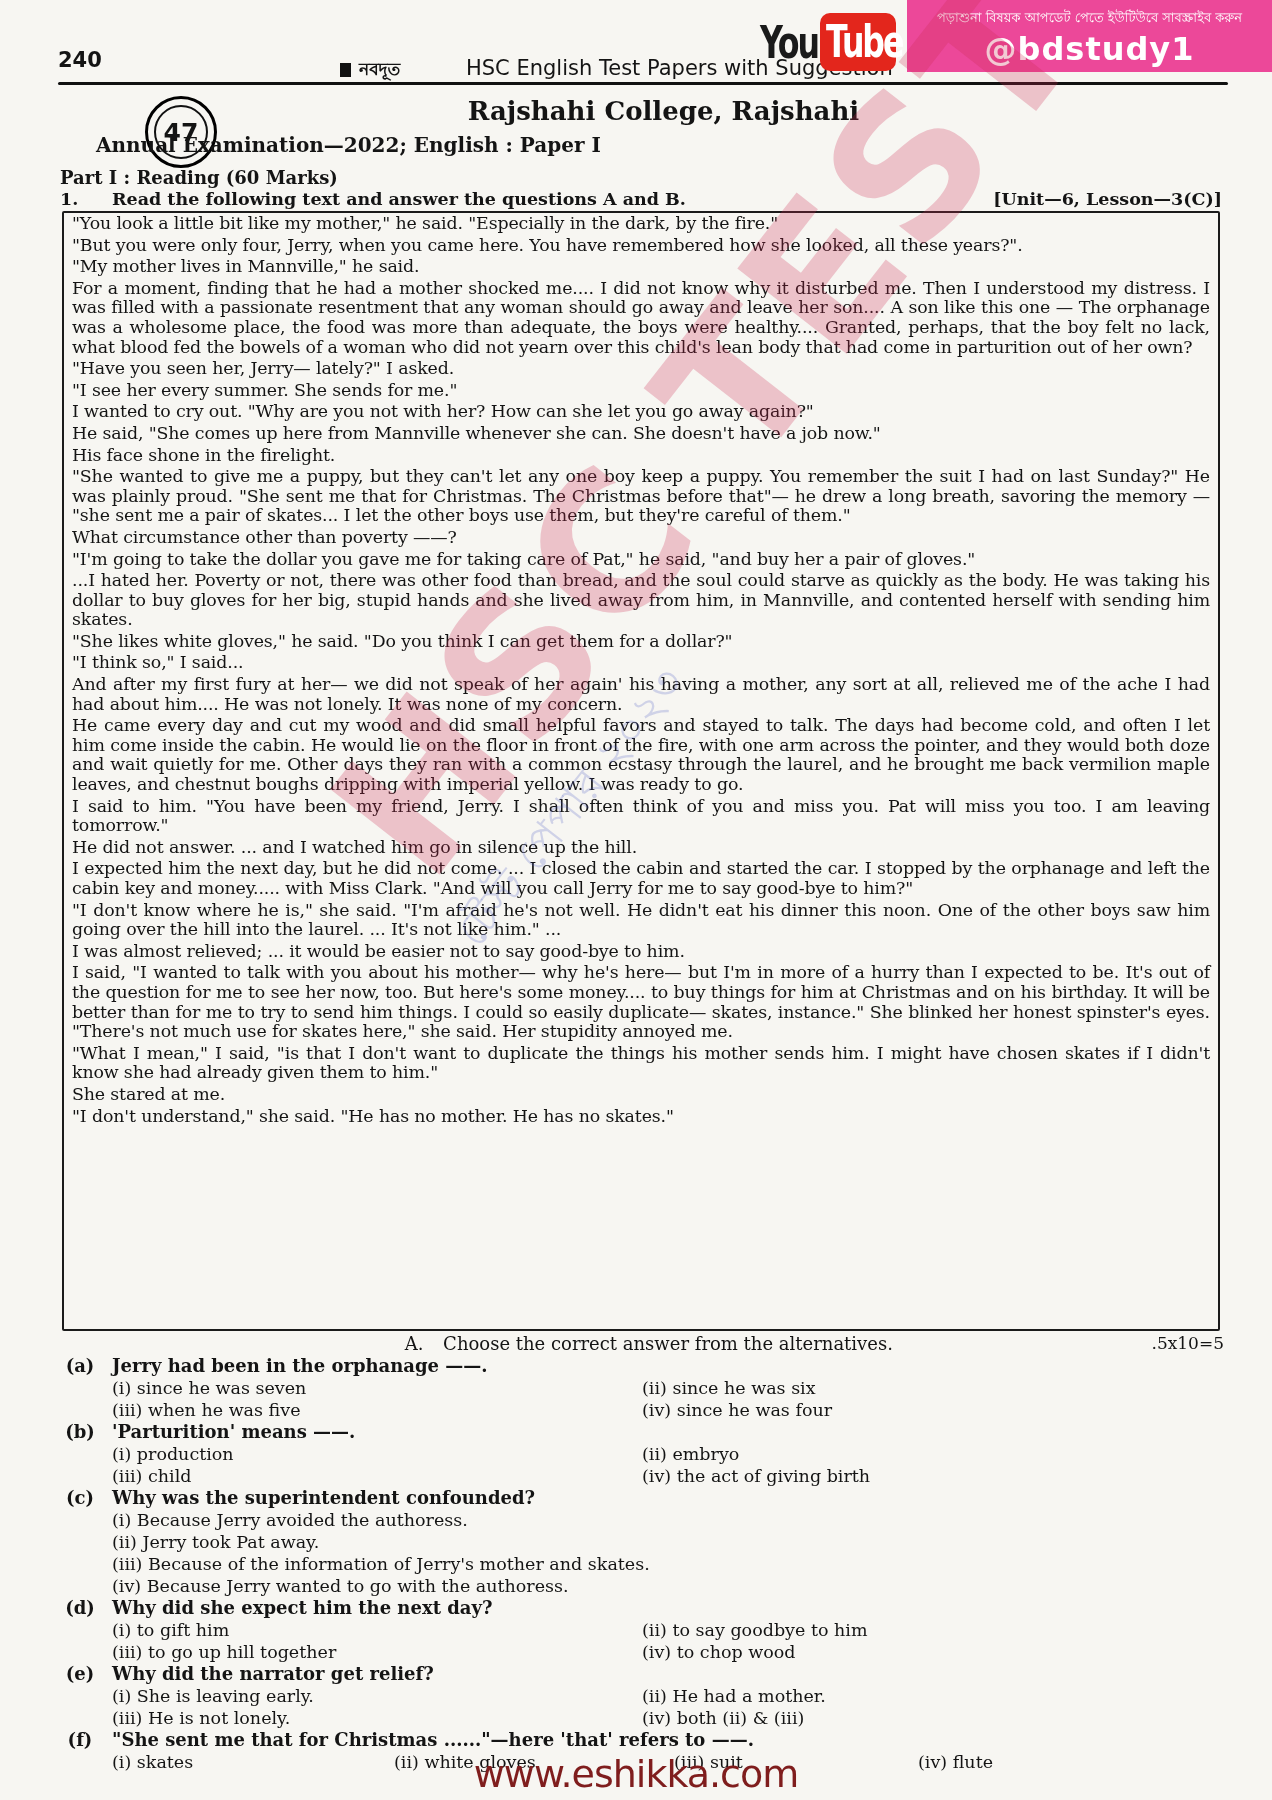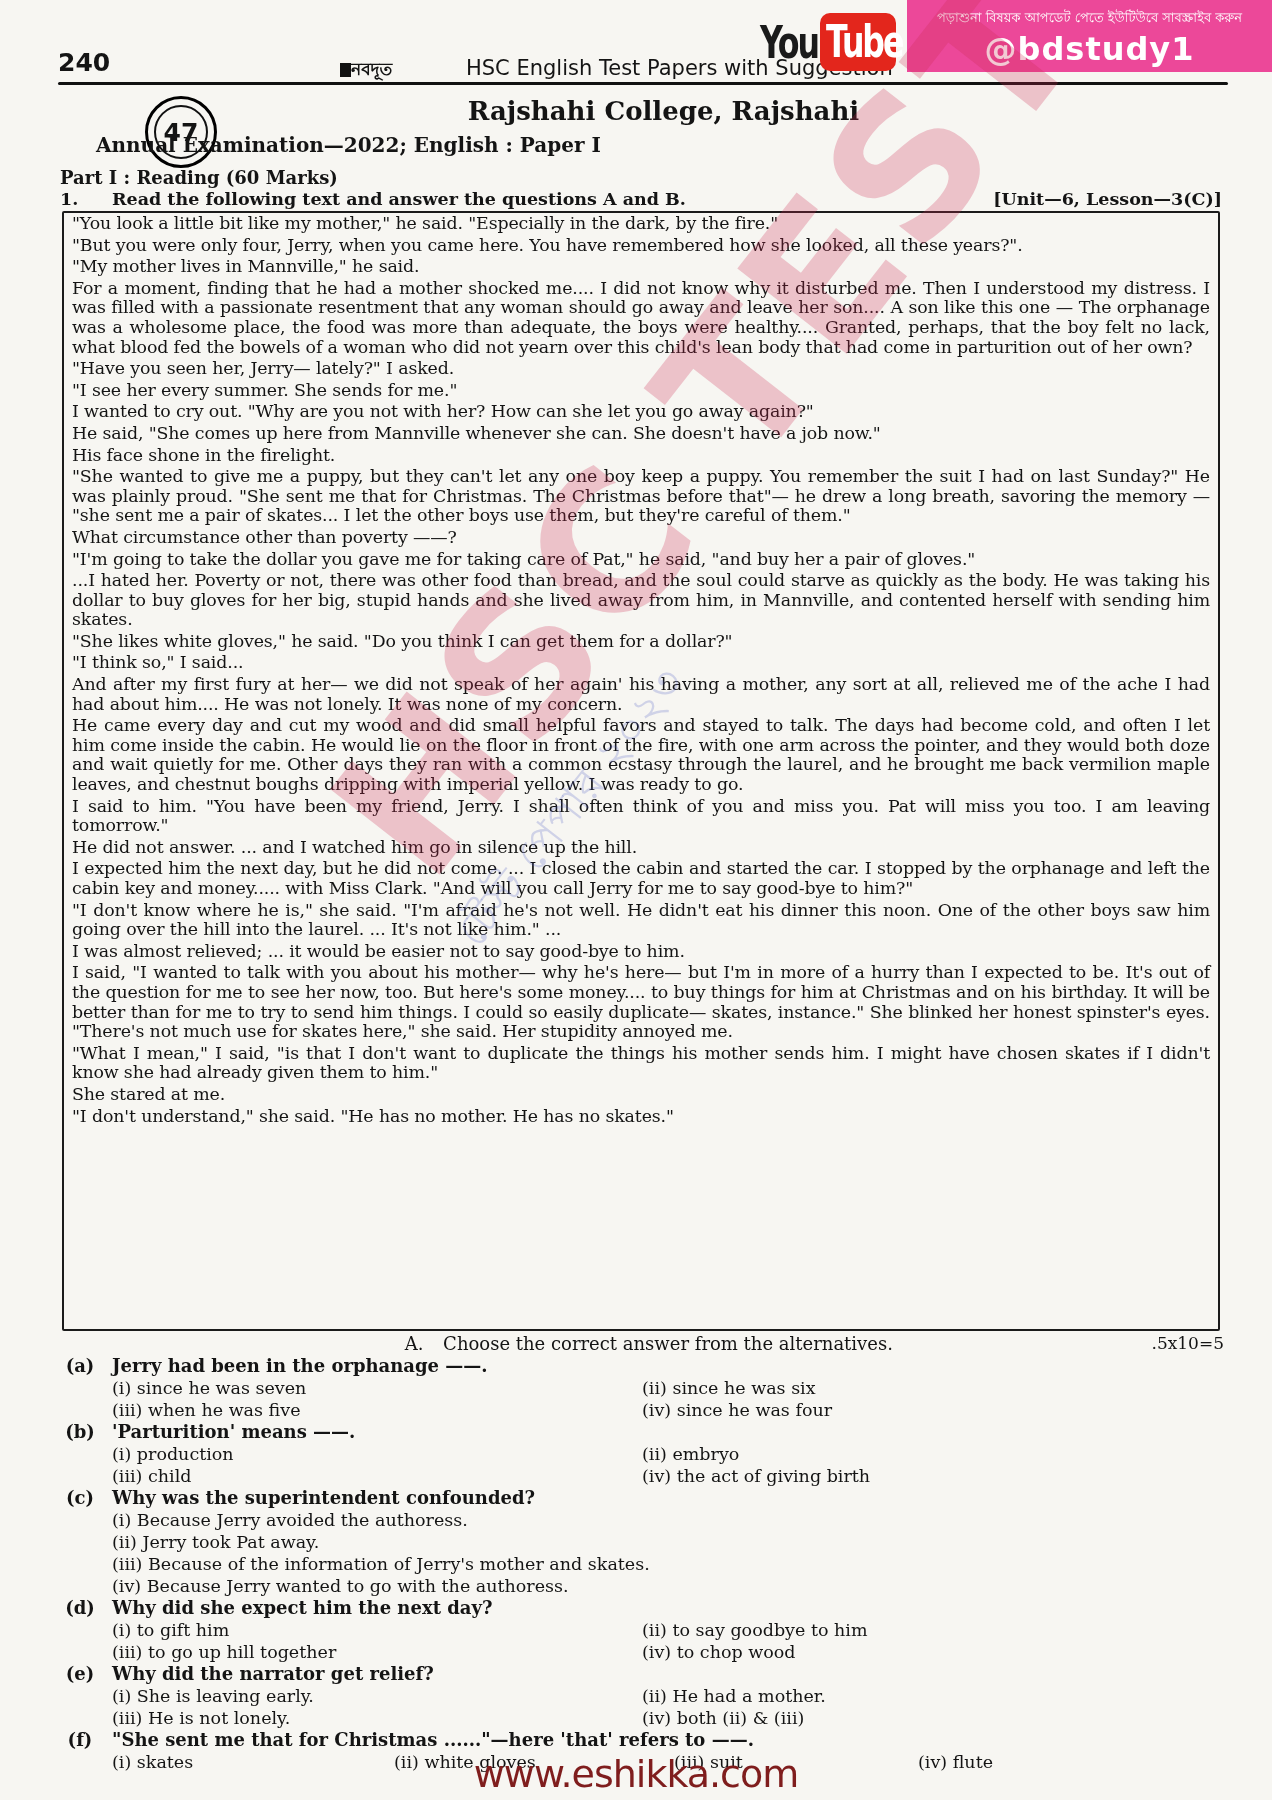--- a/index.html
+++ b/index.html
@@ -7,22 +7,22 @@
   body {
     background: #f7f6f2;
     color: #141414;
     font-family: "DejaVu Serif", serif;
     position: relative;
   }
   .page { position: absolute; left: 0; top: 0; width: 1272px; height: 1800px; }
 
   
   .running-head { position: absolute; left: 58px; top: 44px; width: 1170px; height: 40px; }
-  .page-no { position: absolute; left: 0; top: 4px; font-family: "DejaVu Sans", sans-serif; font-weight: bold; font-size: 25px; }
-  .book-logo { position: absolute; left: 282px; top: 12px; font-family: "DejaVu Sans", sans-serif; font-weight: bold; font-size: 17px; display: flex; align-items: center; gap: 0; }
+  .page-no { position: absolute; left: 0; top: 4px; font-family: "DejaVu Sans", sans-serif; font-weight: bold; font-size: 21px; }
+  .book-logo { position: absolute; left: 282px; top: 12px; font-family: "DejaVu Sans", sans-serif; font-weight: bold; font-size: 17px; display: flex; align-items: center; gap: 8px; }
   .book-logo .sq { display: inline-block; width: 11px; height: 14px; background: #111; }
   .book-title { position: absolute; left: 408px; top: 12px; font-family: "DejaVu Sans", sans-serif; font-size: 21px; white-space: nowrap; }
   .head-rule { position: absolute; left: 58px; top: 82px; width: 1170px; height: 3px; background: #111; border-radius: 2px; }
 
   
   .yt-logo { position: absolute; left: 760px; top: 12px; height: 60px; display: flex; align-items: center; }
   .yt-you { font-family: "DejaVu Sans", sans-serif; font-weight: bold; font-size: 44px; color: #1a1a1a; letter-spacing: -3px; transform: scaleX(0.72); transform-origin: left; display: inline-block; width: 60px; }
   .yt-tube { background: #e3261c; color: #fff; border-radius: 10px; font-family: "DejaVu Sans", sans-serif; font-weight: bold; font-size: 44px; padding: 0 6px; line-height: 58px; letter-spacing: -3px; display: inline-block; }
   .yt-tube span { display: inline-block; transform: scaleX(0.72); transform-origin: left; width: 64px; }
   .banner { position: absolute; left: 907px; top: 0; width: 365px; height: 72px; background: #ec4899; color: #fff; text-align: center; }

